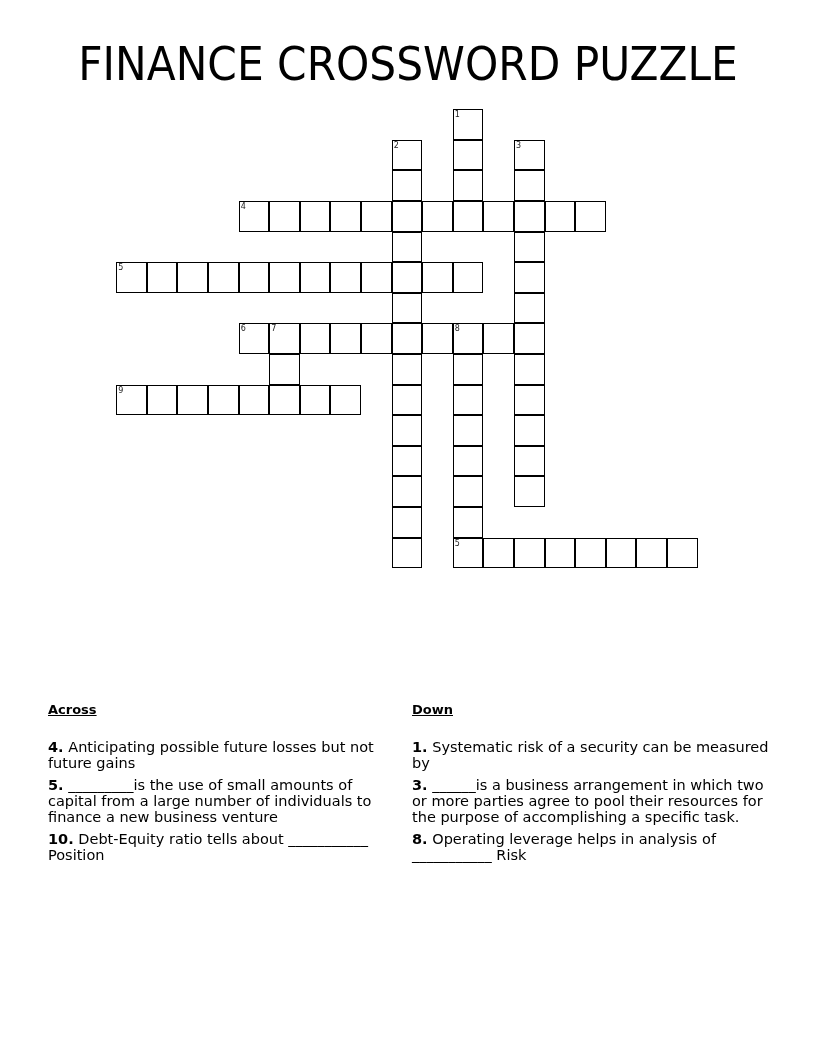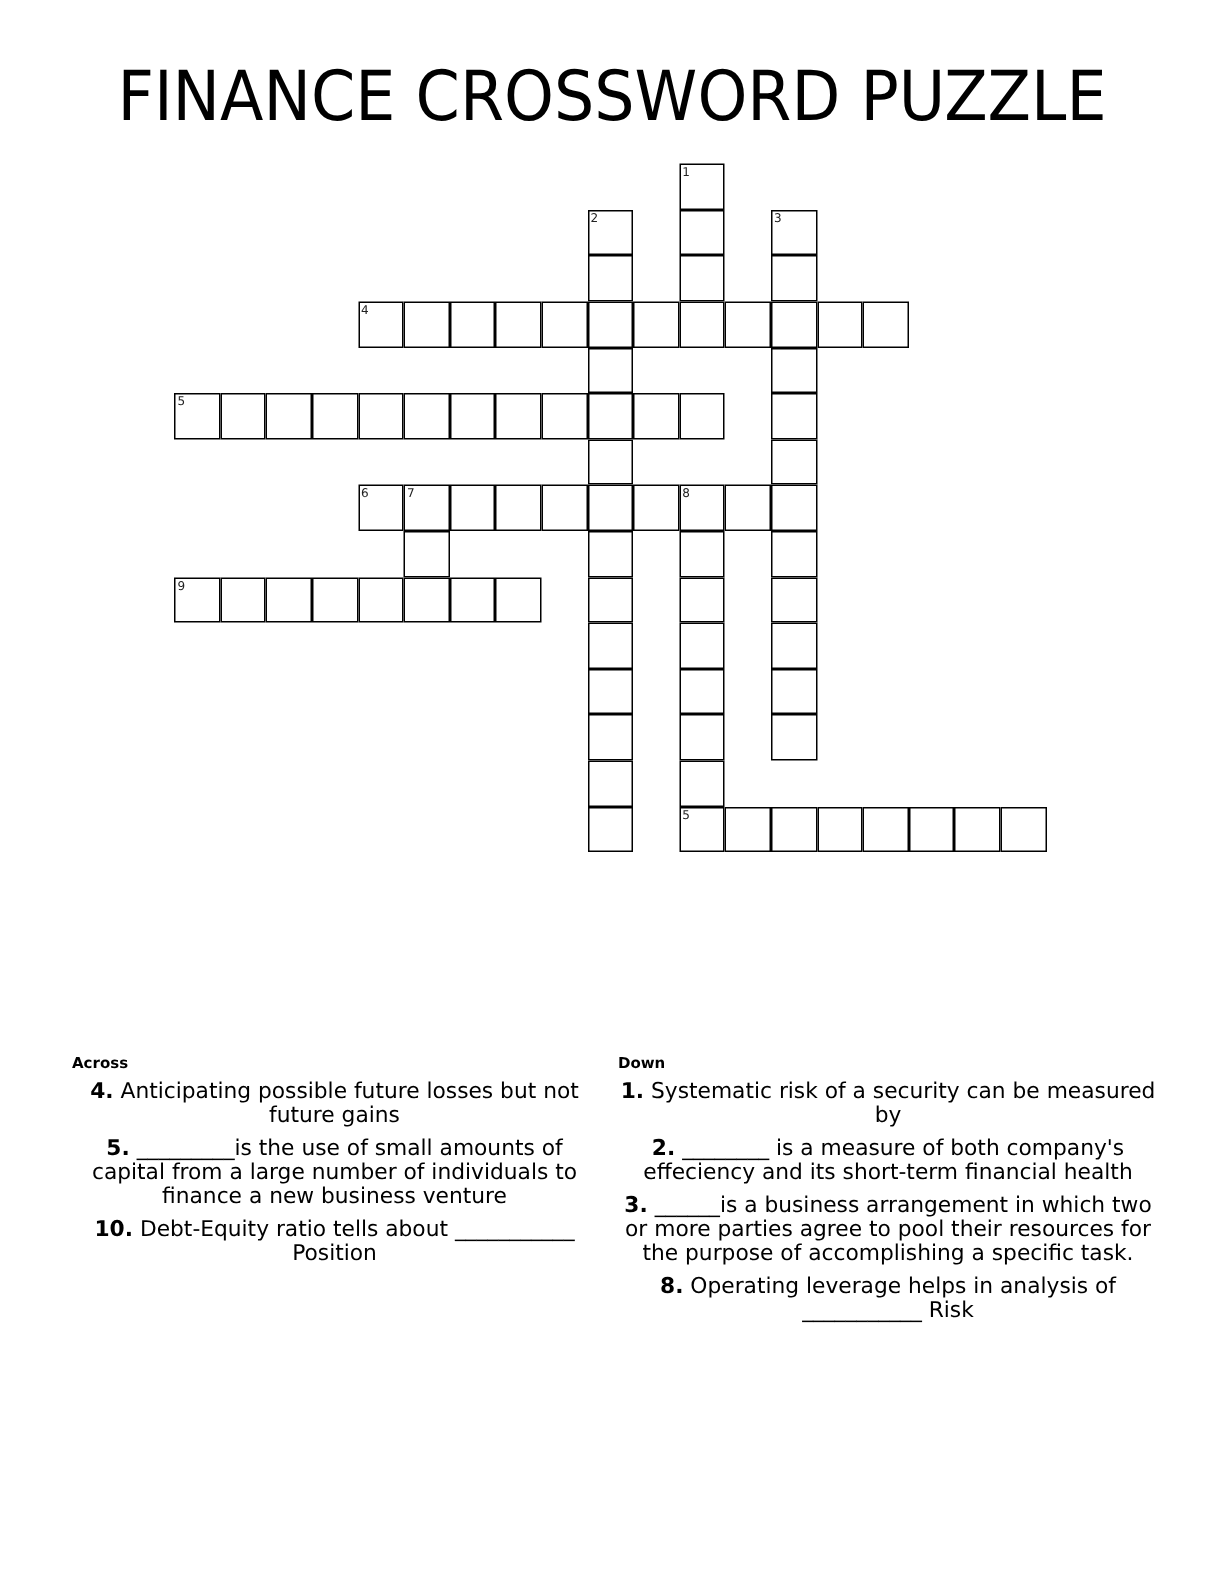--- a/index.html
+++ b/index.html
@@ -4,22 +4,22 @@
 <style>
   html, body { margin: 0; padding: 0; background: #ffffff; }
   body { width: 816px; height: 1056px; position: relative; overflow: hidden; font-family: "DejaVu Sans", sans-serif; color: #000; }
   .title { position: absolute; top: 36px; left: 0; width: 816px; text-align: center; font-family: "DejaVu Sans", sans-serif; font-size: 46px; line-height: 56px; letter-spacing: 0px; transform: scaleX(0.92); transform-origin: center; }
   .grid { position: absolute; left: 117px; top: 110px; width: 600px; height: 470px; }
   .cell { position: absolute; width: 30.6px; height: 30.6px; box-sizing: border-box; border: 1.5px solid #000; background: #fff; margin-left: -0.75px; margin-top: -0.75px; }
   .cell .num { position: absolute; left: 1px; top: 0px; font-size: 8px; line-height: 9px; color: #222; font-family: "DejaVu Sans", sans-serif; }
   .clues { position: absolute; top: 701px; font-size: 14.5px; line-height: 16px; }
   .clues.across { left: 48px; width: 350px; }
   .clues.down { left: 412px; width: 360px; }
-  .clues h3 { margin: 0 0 2px 0; font-size: 10px; font-weight: bold; line-height: 17px; }
-  .clue { margin: 0 0 6px 0; text-align: center; }
+  .clues h3 { margin: 0 0 21px 0; font-size: 13px; font-weight: bold; text-decoration: underline; line-height: 17px; }
+  .clue { margin: 0 0 6px 0; }
   .clue b { font-weight: bold; }
 </style>
 </head>
 <body>
 
 <div class="title">FINANCE CROSSWORD PUZZLE</div>
 
 <div class="grid" id="grid">
     <div class="cell" style="left: 336.6px; top: 0px;">
       <span class="num">1</span>
@@ -127,16 +127,15 @@
 <div class="clues across">
   <h3>Across</h3>
   <div class="clue"><b>4.</b><span> Anticipating possible future losses but not future gains</span></div>
   <div class="clue"><b>5.</b><span> _________is the use of small amounts of capital from a large number of individuals to finance a new business venture</span></div>
   <div class="clue"><b>10.</b><span> Debt-Equity ratio tells about ___________ Position</span></div>
 </div>
 
 <div class="clues down">
   <h3>Down</h3>
   <div class="clue"><b>1.</b><span> Systematic risk of a security can be measured by</span></div>
-  <div class="clue"><b>2.</b><span> ________ is a measure of both company's effeciency and its short-term financial health</span></div>
   <div class="clue"><b>3.</b><span> ______is a business arrangement in which two or more parties agree to pool their resources for the purpose of accomplishing a specific task.</span></div>
   <div class="clue"><b>8.</b><span> Operating leverage helps in analysis of ___________ Risk</span></div>
 </div>
 
 </body></html>

